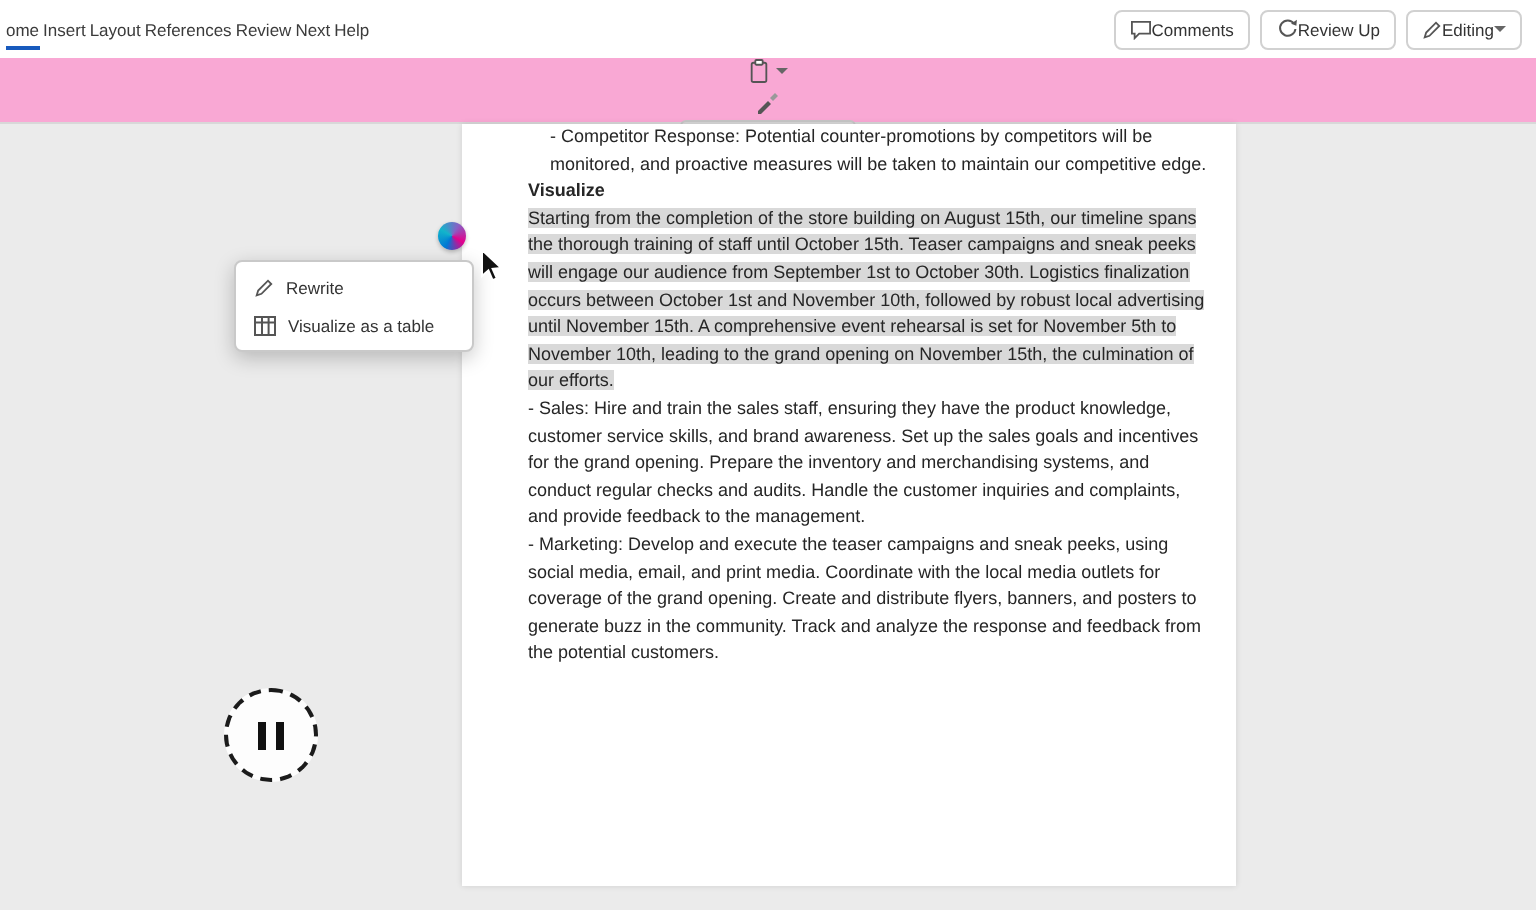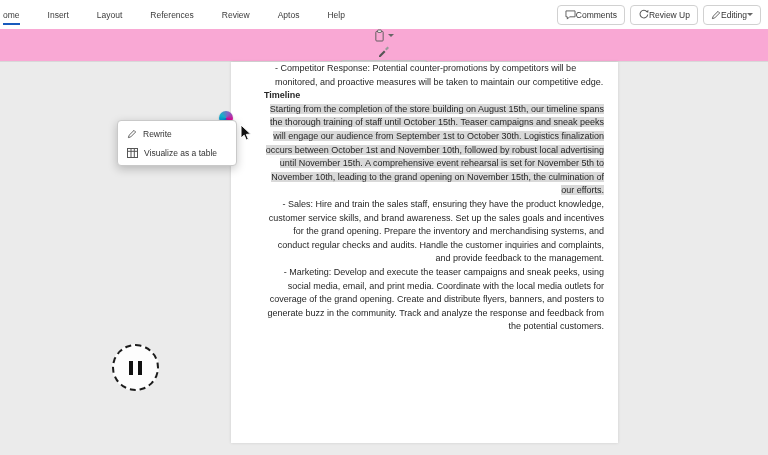--- a/index.html
+++ b/index.html
@@ -3,21 +3,21 @@
 <meta charset="utf-8">
 <style>
   * { margin:0; padding:0; box-sizing:border-box; }
   html,body { width:768px; height:455px; overflow:hidden; }
   body { font-family:"Liberation Sans", sans-serif; background:#fff; }
   .app { position:relative; width:768px; height:455px; background:#ebebeb; overflow:hidden; }
 
   
   .menubar { position:absolute; top:0; left:0; right:0; height:29px; background:#fff;
              display:flex; align-items:center; justify-content:space-between; padding:0 7px 0 3px; }
-  .menu-tabs { display:flex; align-items:flex-start; gap:28px; font-size:8.5px; color:#3b3b3b; }
+  .menu-tabs { display:flex; align-items:flex-start; gap:2px; font-size:8.5px; color:#3b3b3b; }
   .menu-tab { cursor:default; white-space:nowrap; position:relative; padding:7px 0; }
   .menu-tab.active::after { content:""; position:absolute; left:0; right:0; bottom:2px; height:2px; background:#185abd; }
   .menu-actions { display:flex; gap:5px; align-items:center; }
   .pill { display:flex; align-items:center; gap:0; border:1px solid #d1d1d1; border-radius:4px;
           background:#fff; height:20px; padding:0 7px; font-size:8.5px; color:#333; white-space:nowrap; }
 
   
   .ribbon { position:absolute; top:29px; left:0; right:0; height:33px; background:#f9a8d4;
             border-bottom:1px solid #d8d8d8; display:flex; align-items:center; padding:0 10px;
             gap:3px; font-size:9.5px; color:#333;flex-direction:column; }
@@ -42,28 +42,28 @@
   .designer { border:1px solid #e4c4bd; border-radius:3px; background:#fdf6f5; }
 
   
   .canvas { position:absolute; top:62px; left:0; right:0; bottom:0; background:#ebebeb; }
   .page { position:absolute; left:231px; top:0; width:387px; height:381px; background:#fff;
           overflow:hidden; padding:0 14px 0 33px; box-shadow:0 0 3px rgba(0,0,0,.12); }
   .doc { font-size:9px; line-height:13.6px; color:#262626; }
   .doc p { margin:0; }
   .p-clip { margin-top:-6px; padding-left:11px; }
   .h { font-weight:bold; margin-top:10px; margin-bottom:3px; }
-  .para { margin-bottom:12px;text-align:right; }
+  .para { margin-bottom:12px; }
   .selected-text { background:#d9d9d9; }
 
   
   .copilot-margin { position:absolute; left:219px; top:111px; width:14px; height:14px; border-radius:50%;
                     background:conic-gradient(from 210deg, #0078d4, #12b5cb, #8661c5, #e3008c, #0078d4);
                     box-shadow:0 1px 2px rgba(0,0,0,.25); }
-  .context-menu { position:absolute; left:117px; top:120px; min-width:120px; background:#fff;
+  .context-menu { position:absolute; left:117px; top:130px; min-width:120px; background:#fff;
                   border:1px solid #c9c9c9; border-radius:4px; box-shadow:0 3px 10px rgba(0,0,0,.22);
                   padding:3px 0; font-size:8.5px; color:#333; }
   .cm-item { display:flex; align-items:center; gap:6px; height:19px; padding:0 9px; white-space:nowrap; }
   .cursor { position:absolute; left:240px; top:124px; }
   .pause-badge { position:absolute; left:112px; top:344px; width:47px; height:47px;
                  border:2.5px dashed #1b1b1b; border-radius:50%; background:#fdfdfd;
                  display:flex; align-items:center; justify-content:center; }
   .pause-bars { display:flex; gap:5px; }
   .pause-bars span { width:4px; height:14px; background:#111; display:block; }
   svg { display:block; }
@@ -73,21 +73,21 @@
 
 <div class="app">
 
   <div class="menubar">
     <div class="menu-tabs">
       <span class="menu-tab active">ome</span>
       <span class="menu-tab">Insert</span>
       <span class="menu-tab">Layout</span>
       <span class="menu-tab">References</span>
       <span class="menu-tab">Review</span>
-      <span class="menu-tab">Aptos</span>
+      <span class="menu-tab">Next</span>
       <span class="menu-tab">Help</span>
     </div>
     <div class="menu-actions">
       <div class="pill">
         <span>
           <svg width="11" height="10" viewBox="0 0 12 11">
               <path d="M1 1h10v6.5H5L2.5 10V7.5H1z" fill="none" stroke="#555" stroke-width="1"></path>
             </svg>
         </span>
         <span>Comments</span>
@@ -247,21 +247,21 @@
       </span>
       <span class="caret"></span>
     </div>
     <div class="tbtn">…</div>
   </div>
 
   <div class="canvas">
     <div class="page">
       <div class="doc">
         <p class="p-clip">- Competitor Response: Potential counter-promotions by competitors will be monitored, and proactive measures will be taken to maintain our competitive edge.</p>
-        <p class="h">Timeline</p>
+        <p class="h">Visualize</p>
         <p class="para"><span class="selected-text">Starting from the completion of the store building on August 15th, our timeline spans the thorough training of staff until October 15th. Teaser campaigns and sneak peeks will engage our audience from September 1st to October 30th. Logistics finalization occurs between October 1st and November 10th, followed by robust local advertising until November 15th. A comprehensive event rehearsal is set for November 5th to November 10th, leading to the grand opening on November 15th, the culmination of our efforts.</span></p>
         <p class="para">- Sales: Hire and train the sales staff, ensuring they have the product knowledge, customer service skills, and brand awareness. Set up the sales goals and incentives for the grand opening. Prepare the inventory and merchandising systems, and conduct regular checks and audits. Handle the customer inquiries and complaints, and provide feedback to the management.</p>
         <p class="para">- Marketing: Develop and execute the teaser campaigns and sneak peeks, using social media, email, and print media. Coordinate with the local media outlets for coverage of the grand opening. Create and distribute flyers, banners, and posters to generate buzz in the community. Track and analyze the response and feedback from the potential customers.</p>
       </div>
     </div>
   </div>
 
   <div class="copilot-margin"></div>
 
   <div class="context-menu">

